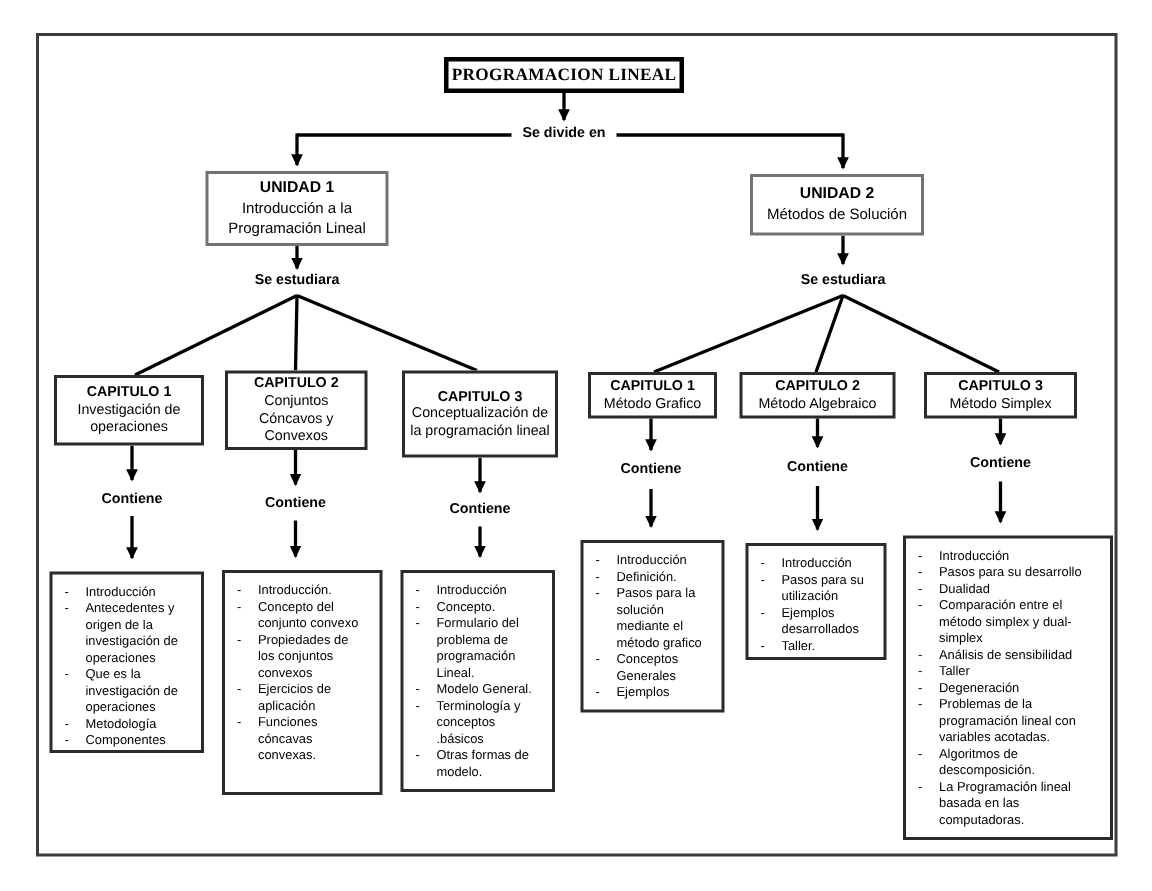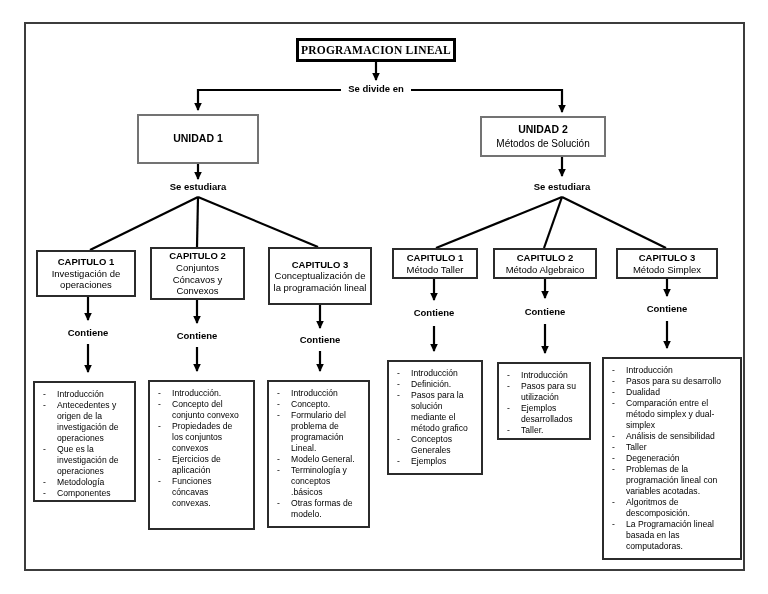--- a/index.html
+++ b/index.html
@@ -62,22 +62,23 @@
   </svg>
 
   <div class="box title-box" style="left:296px;top:38px;width:160px;height:24px;font-family:Liberation Serif, serif;">
     <span>PROGRAMACION LINEAL</span>
   </div>
 
   <div class="lbl" style="left:376px;top:83px;">Se divide en</div>
 
   <div class="box unit-box" style="left:137px;top:114px;width:122px;height:50px;">
     <span class="bname">UNIDAD 1</span>
+    <span>Introducción a la Programación Lineal</span>
   </div>
-  <div class="box unit-box" style="left:480px;top:116px;width:126px;height:41px;">
+  <div class="box unit-box" style="left:500px;top:116px;width:116px;height:41px;">
     <span class="bname">UNIDAD 2</span>
     <span>Métodos de Solución</span>
   </div>
 
   <div class="lbl" style="left:198px;top:181px;">Se estudiara</div>
   <div class="lbl" style="left:562px;top:181px;">Se estudiara</div>
 
   <div class="box cap-box" style="left:36px;top:250px;width:100px;height:47px;">
     <span class="bname">CAPITULO 1</span>
     <span>Investigación de operaciones</span>
@@ -86,21 +87,21 @@
     <span class="bname">CAPITULO 2</span>
     <span>Conjuntos Cóncavos y Convexos</span>
   </div>
   <div class="box cap-box" style="left:268px;top:247px;width:104px;height:58px;">
     <span class="bname">CAPITULO 3</span>
     <span>Conceptualización de la programación lineal</span>
   </div>
 
   <div class="box cap-box" style="left:392px;top:248px;width:86px;height:31px;">
     <span class="bname">CAPITULO 1</span>
-    <span>Método Taller</span>
+    <span>Método Grafico</span>
   </div>
   <div class="box cap-box" style="left:493px;top:248px;width:104px;height:31px;">
     <span class="bname">CAPITULO 2</span>
     <span>Método Algebraico</span>
   </div>
   <div class="box cap-box" style="left:616px;top:248px;width:102px;height:31px;">
     <span class="bname">CAPITULO 3</span>
     <span>Método Simplex</span>
   </div>
 

